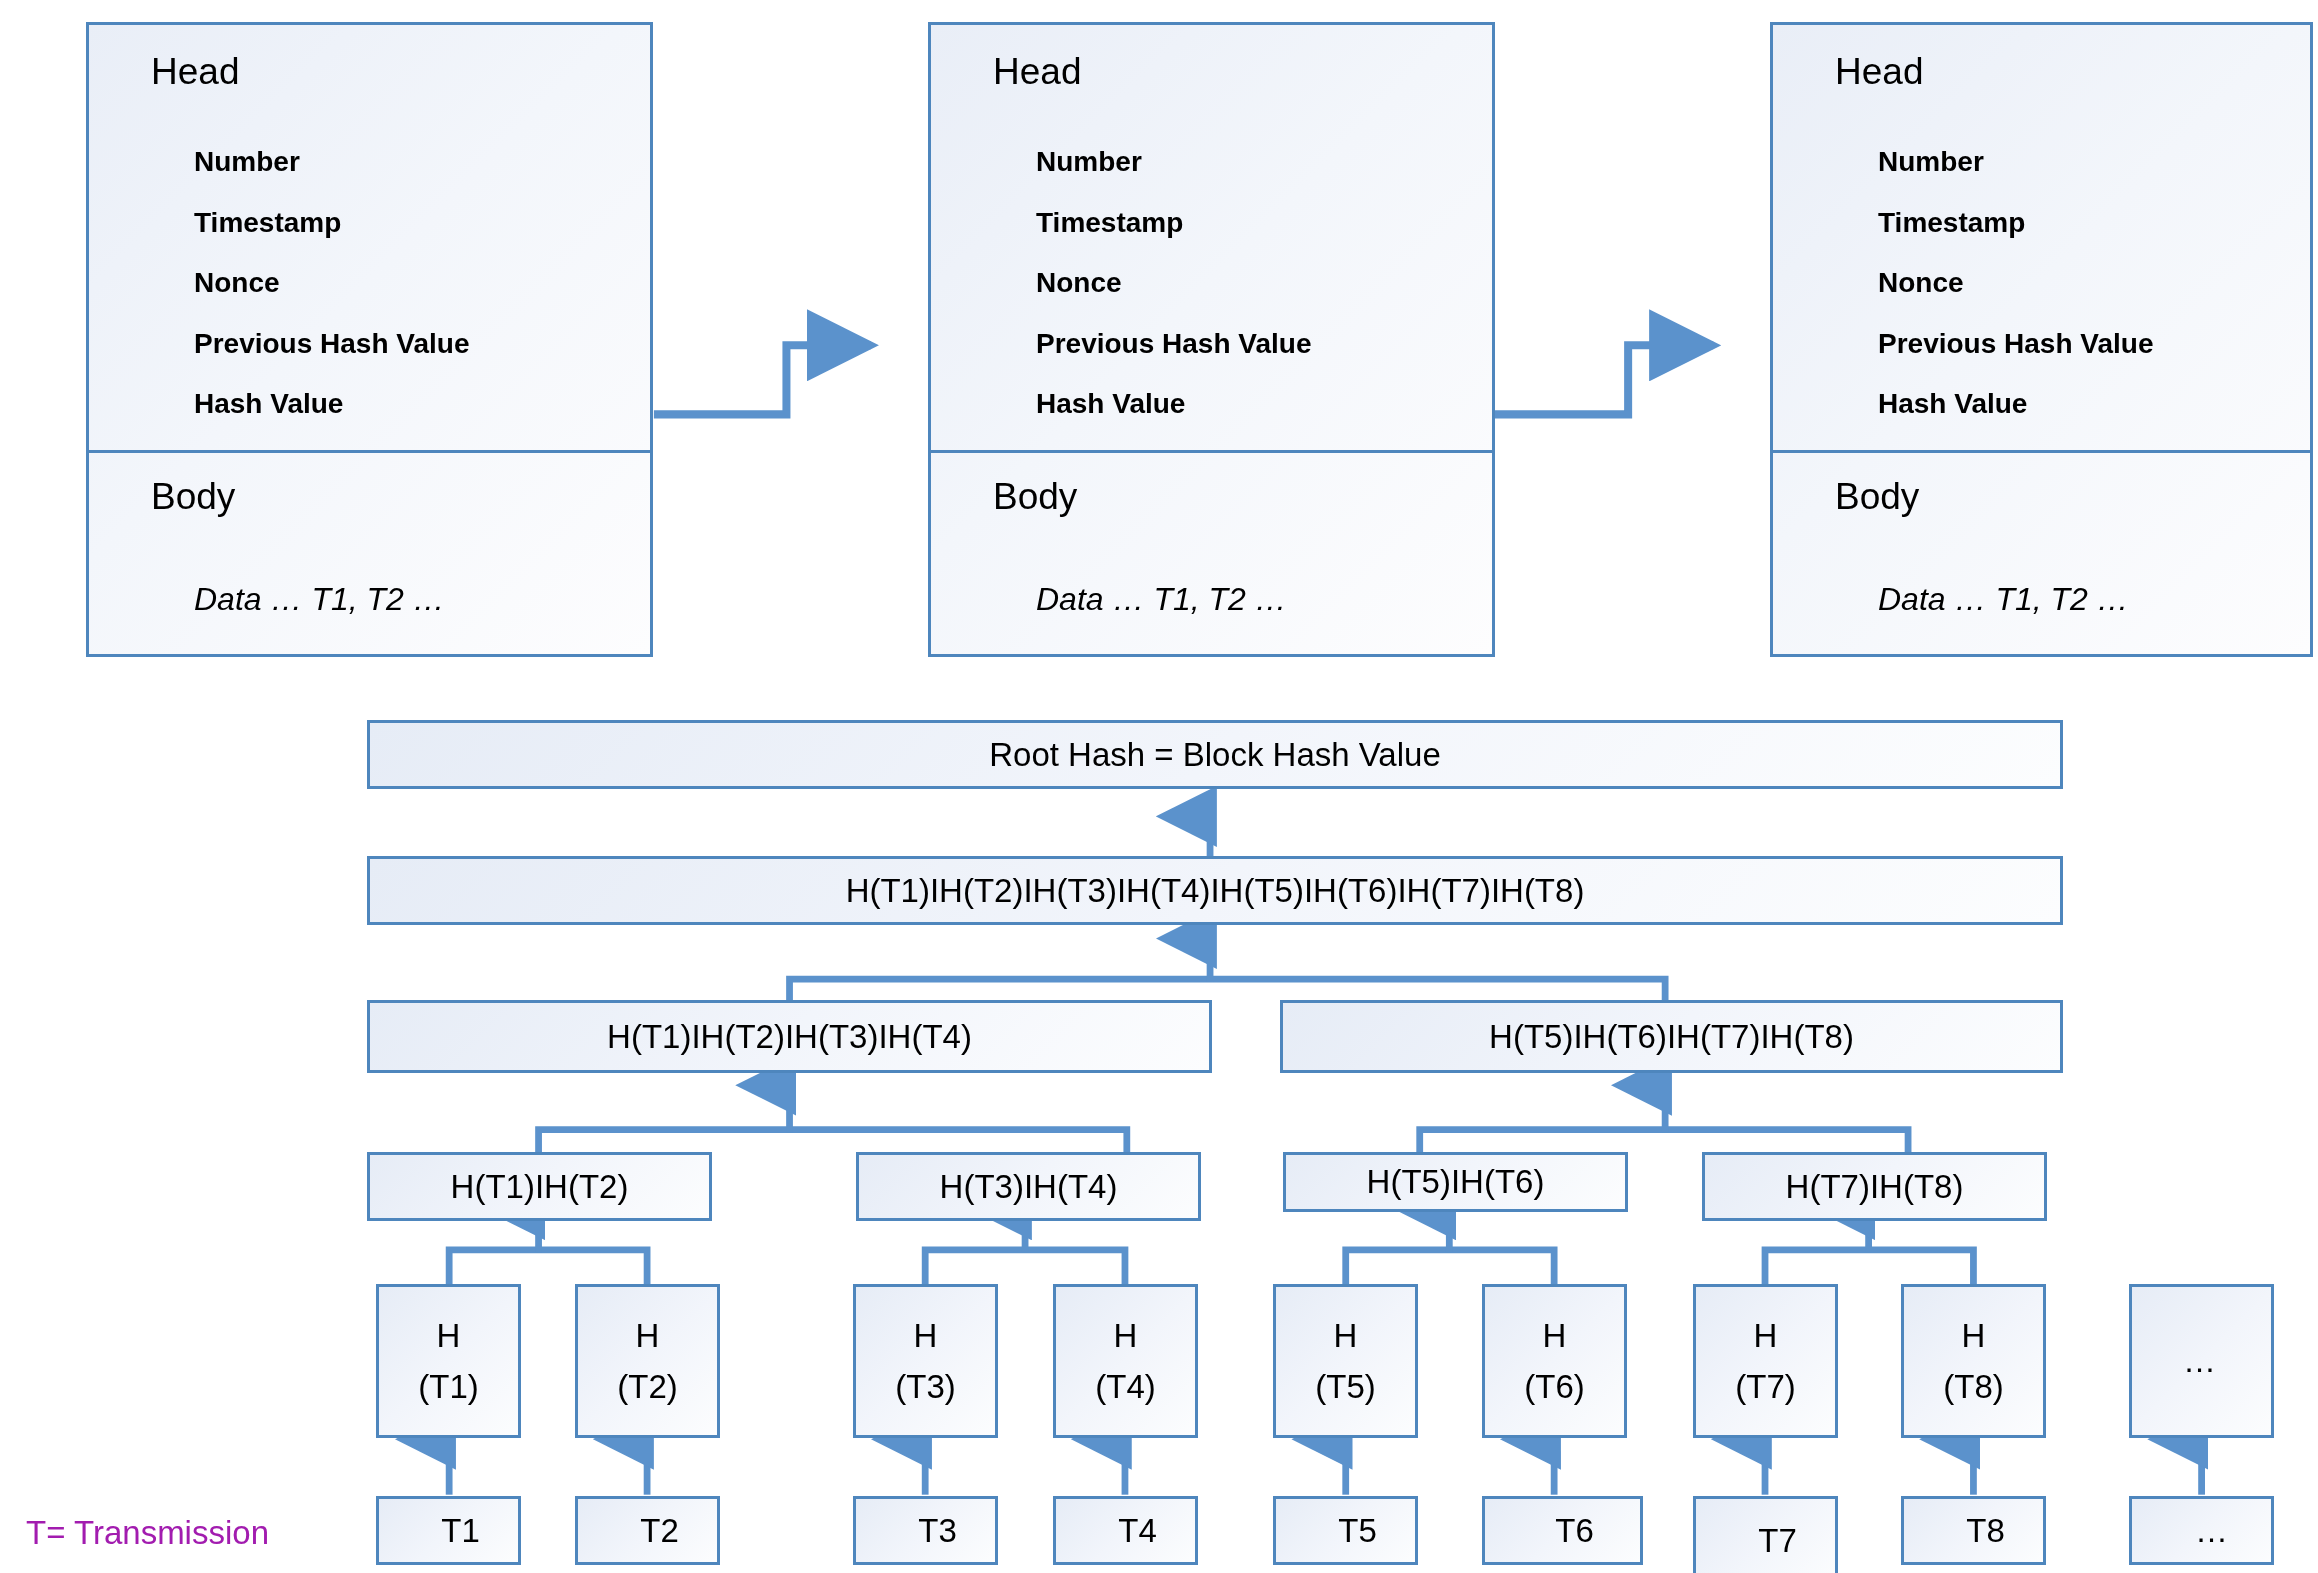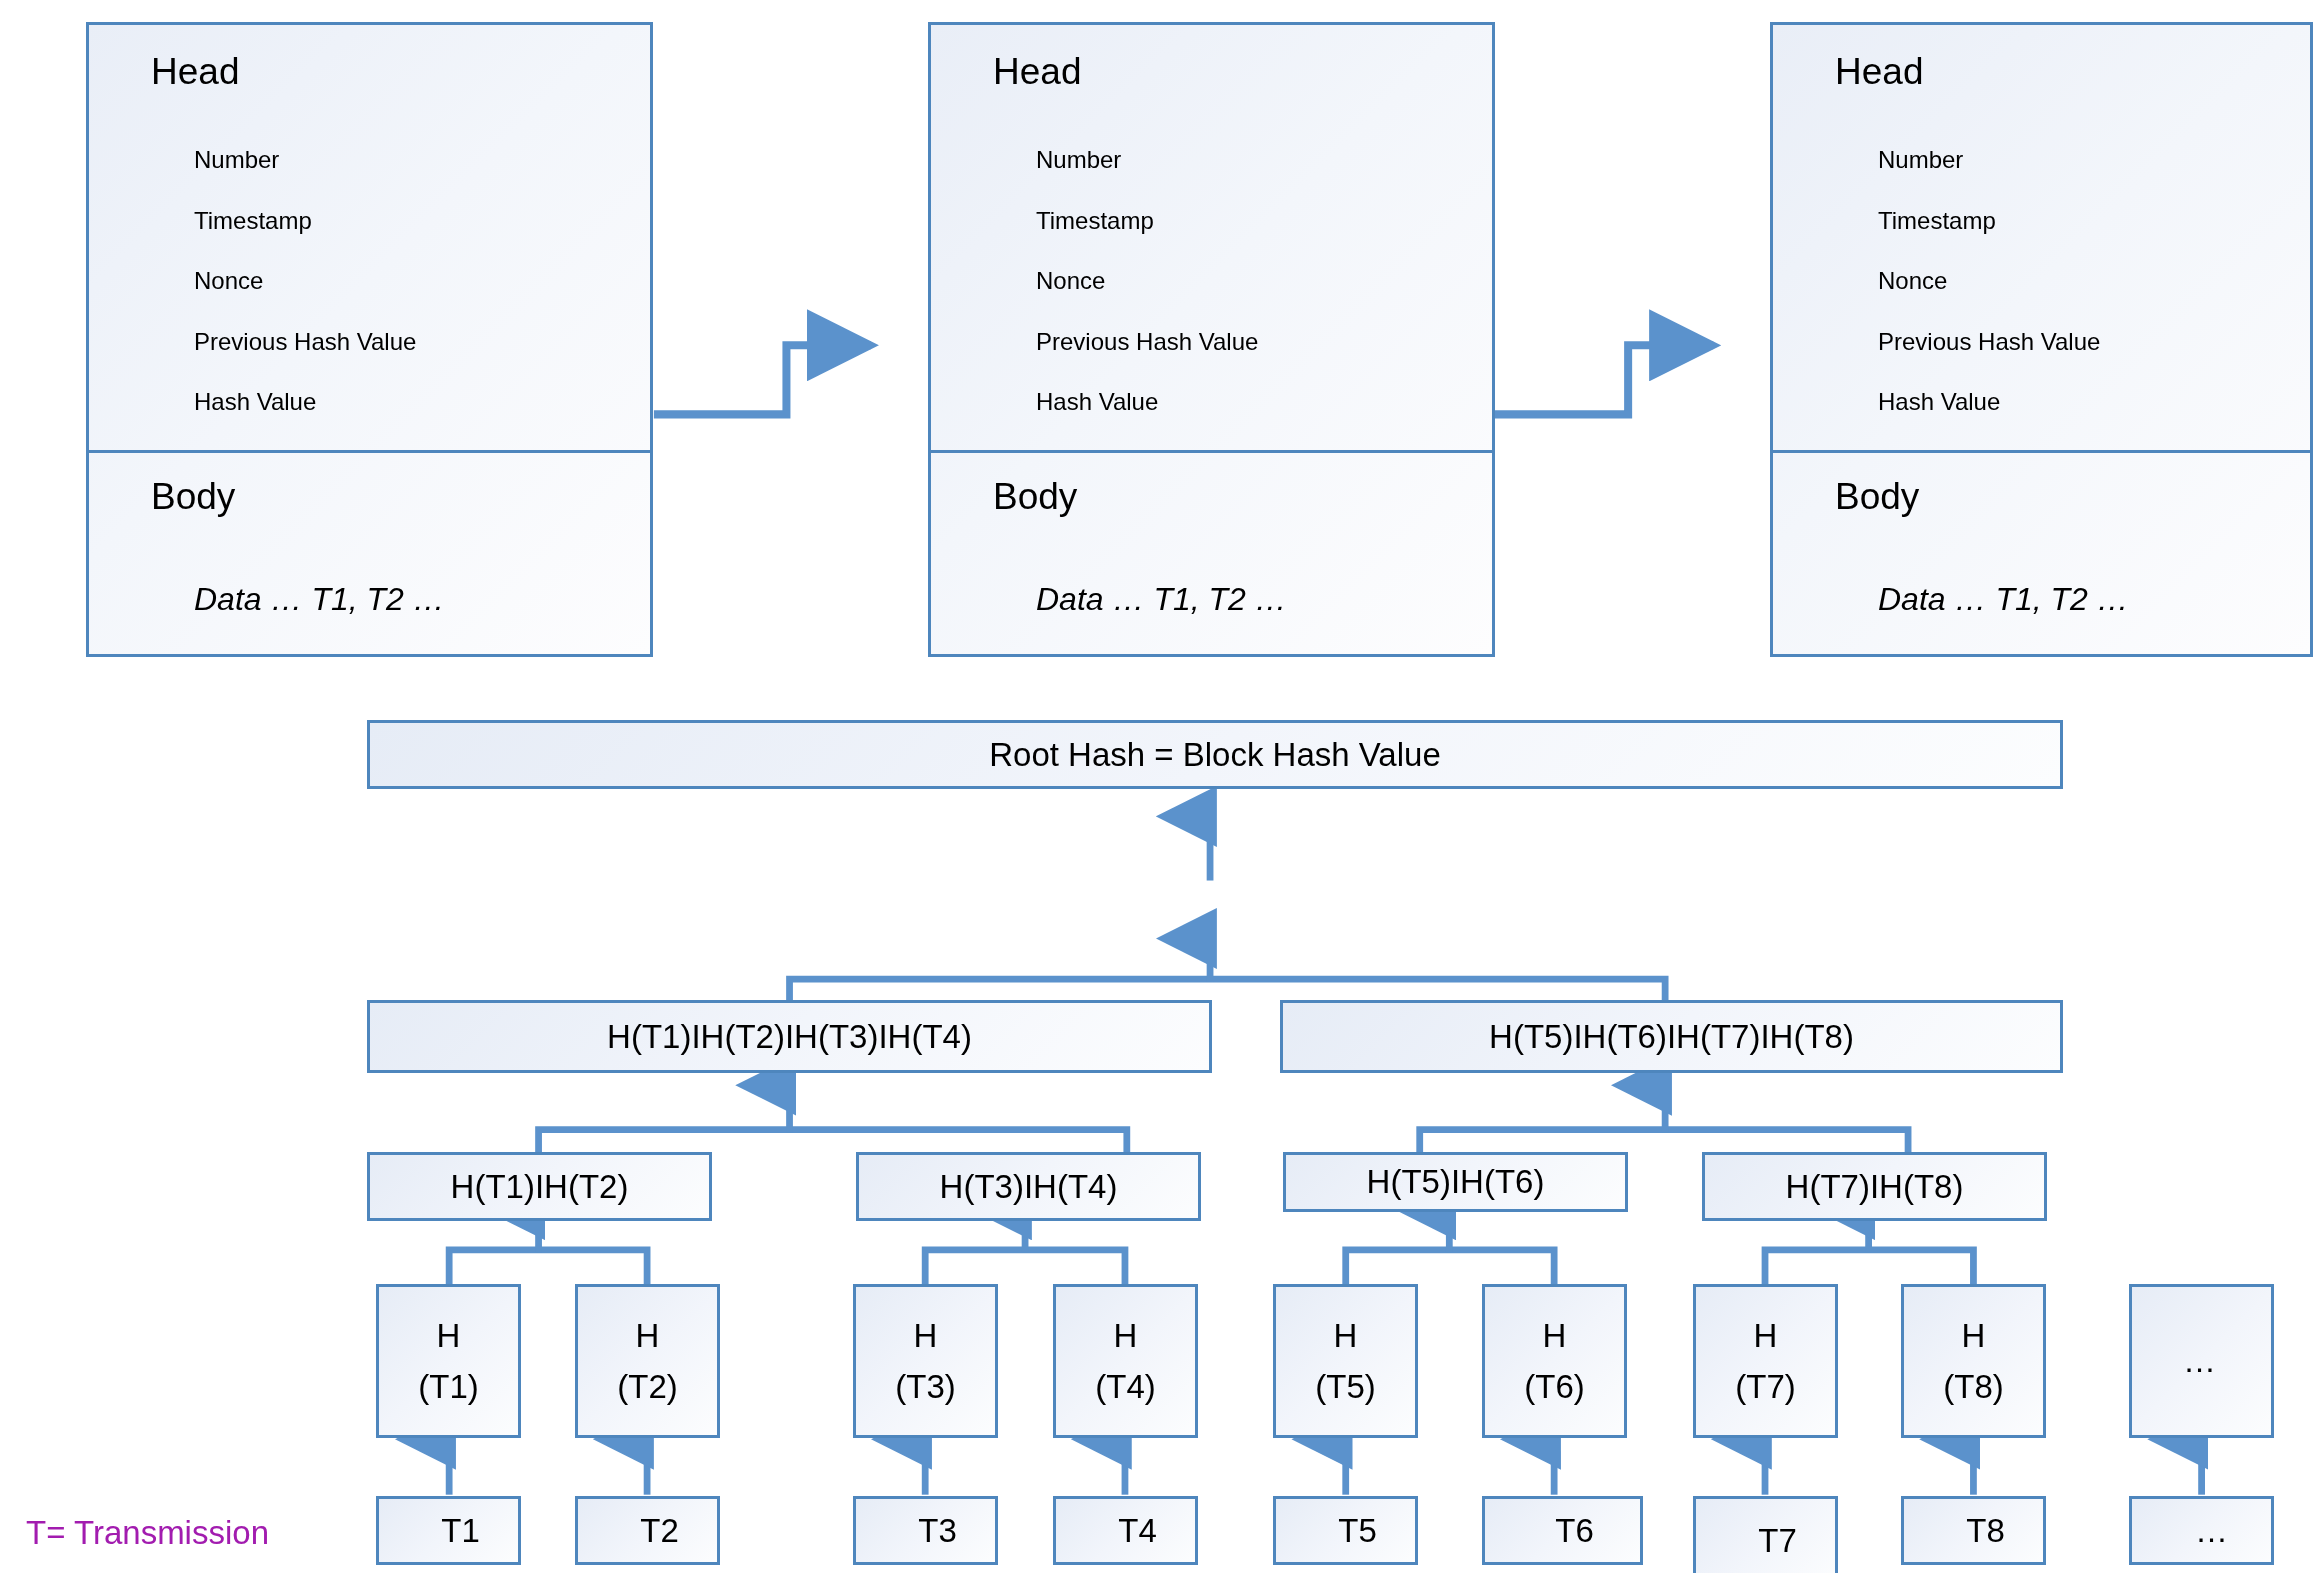--- a/index.html
+++ b/index.html
@@ -26,23 +26,24 @@
   .head-title,.body-title{
     position:absolute;
     color:#000;
     font-size:37px;
     line-height:1;
     white-space:nowrap;
   }
   .field{
     position:absolute;
     color:#000;
-    font-size:24px;
+    font-size:28px;
     line-height:1;
     white-space:nowrap;
+    font-weight:bold;
   }
   .bodytext{
     position:absolute;
     color:#000;
     font-size:32px;
     line-height:1;
     white-space:nowrap;
     font-style:italic;
   }
   
@@ -156,20 +157,21 @@
     <div class="field" style="left:105px;top:184px;">Timestamp</div>
     <div class="field" style="left:105px;top:244px;">Nonce</div>
     <div class="field" style="left:105px;top:305px;">Previous Hash Value</div>
     <div class="field" style="left:105px;top:365px;">Hash Value</div>
     <div class="body-title" style="left:62px;top:453px;">Body</div>
     <div class="bodytext" style="left:105px;top:558px;">Data … T1, T2 …</div>
   </div>
 
   <div class="mbox" style="left:367px;top:720px;width:1696px;height:69px;">Root Hash = Block Hash Value</div>
 
+  <div class="mbox" style="left:367px;top:856px;width:1696px;height:69px;">H(T1)IH(T2)IH(T3)IH(T4)IH(T5)IH(T6)IH(T7)IH(T8)</div>
 
   <div class="mbox" style="left:367px;top:1000px;width:845px;height:73px;">H(T1)IH(T2)IH(T3)IH(T4)</div>
   <div class="mbox" style="left:1280px;top:1000px;width:783px;height:73px;">H(T5)IH(T6)IH(T7)IH(T8)</div>
 
   <div class="mbox" style="left:367px;top:1152px;width:345px;height:69px;">H(T1)IH(T2)</div>
   <div class="mbox" style="left:856px;top:1152px;width:345px;height:69px;">H(T3)IH(T4)</div>
   <div class="mbox" style="left:1283px;top:1152px;width:345px;height:60px;">H(T5)IH(T6)</div>
   <div class="mbox" style="left:1702px;top:1152px;width:345px;height:69px;">H(T7)IH(T8)</div>
 
   <div class="mbox leaf" style="left:376px;top:1284px;width:145px;height:154px;">

